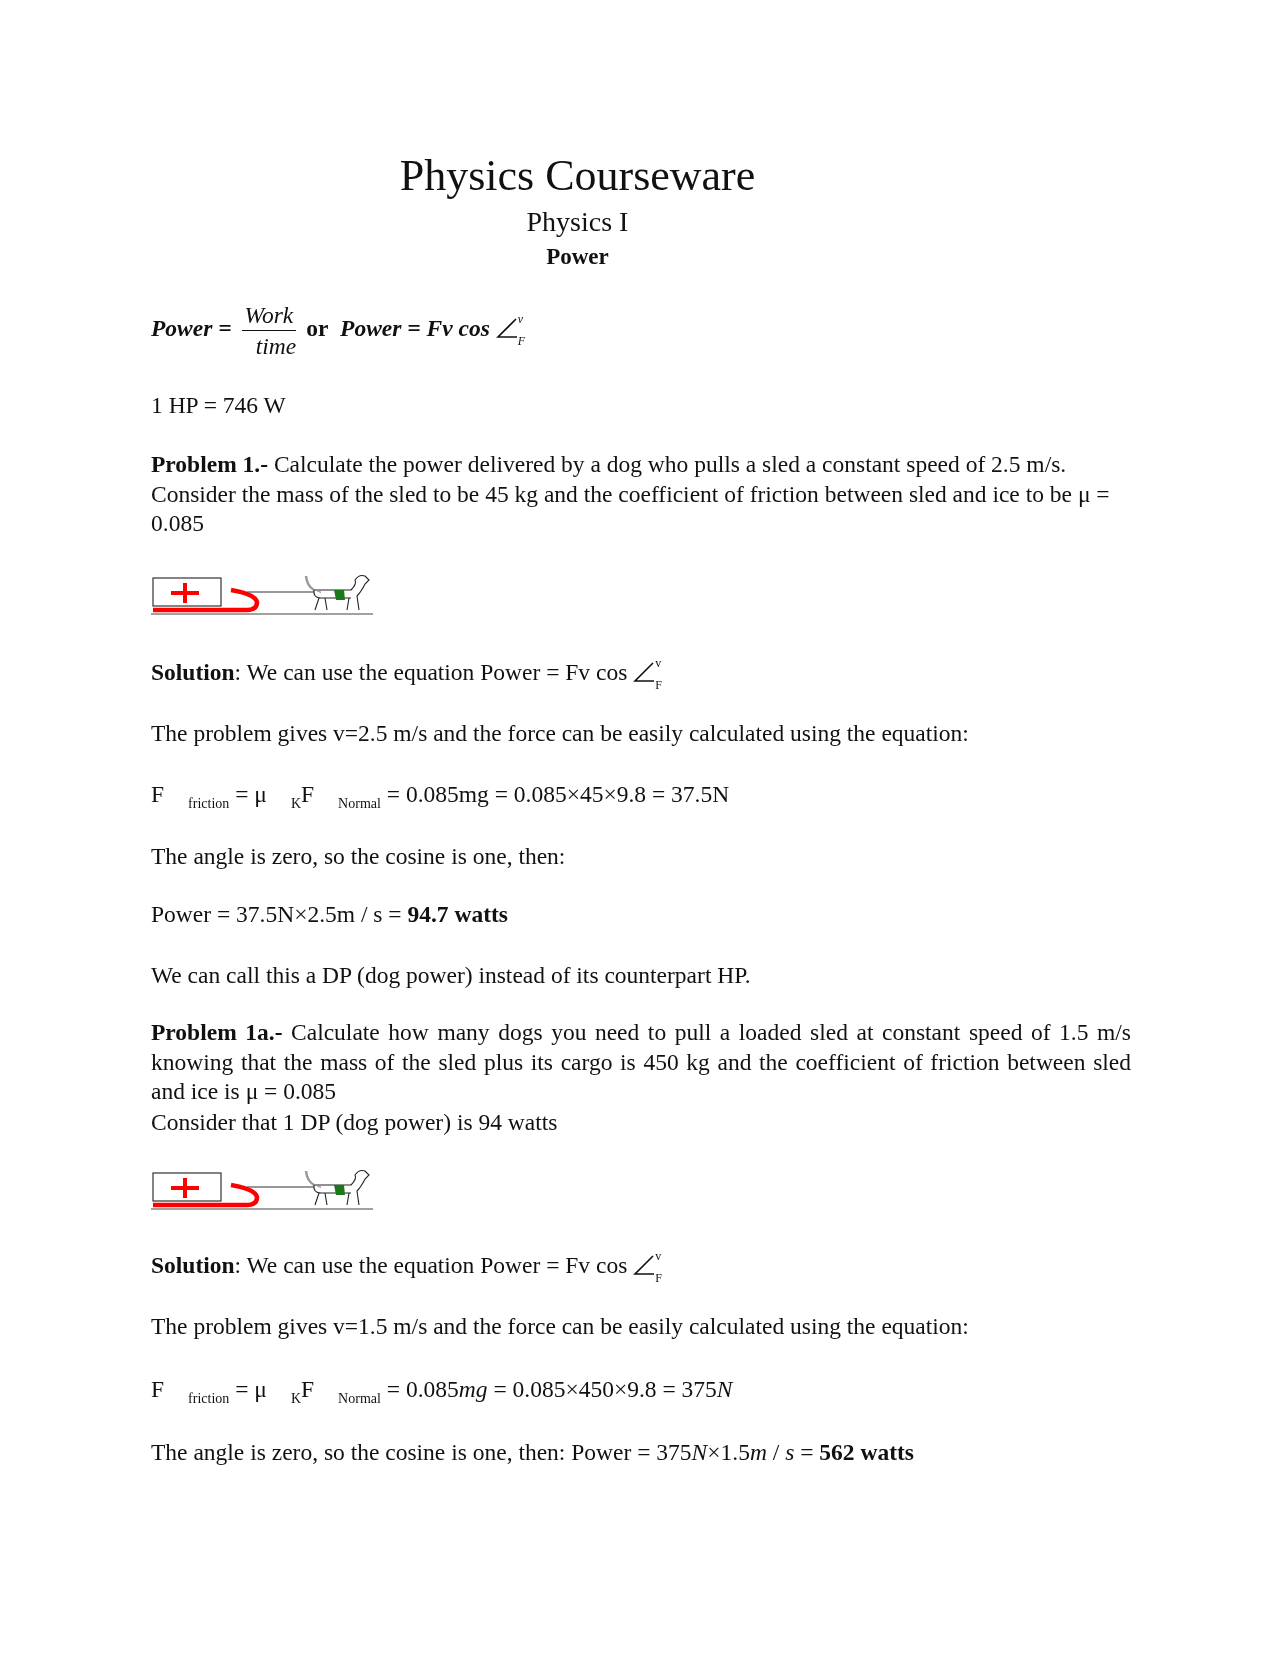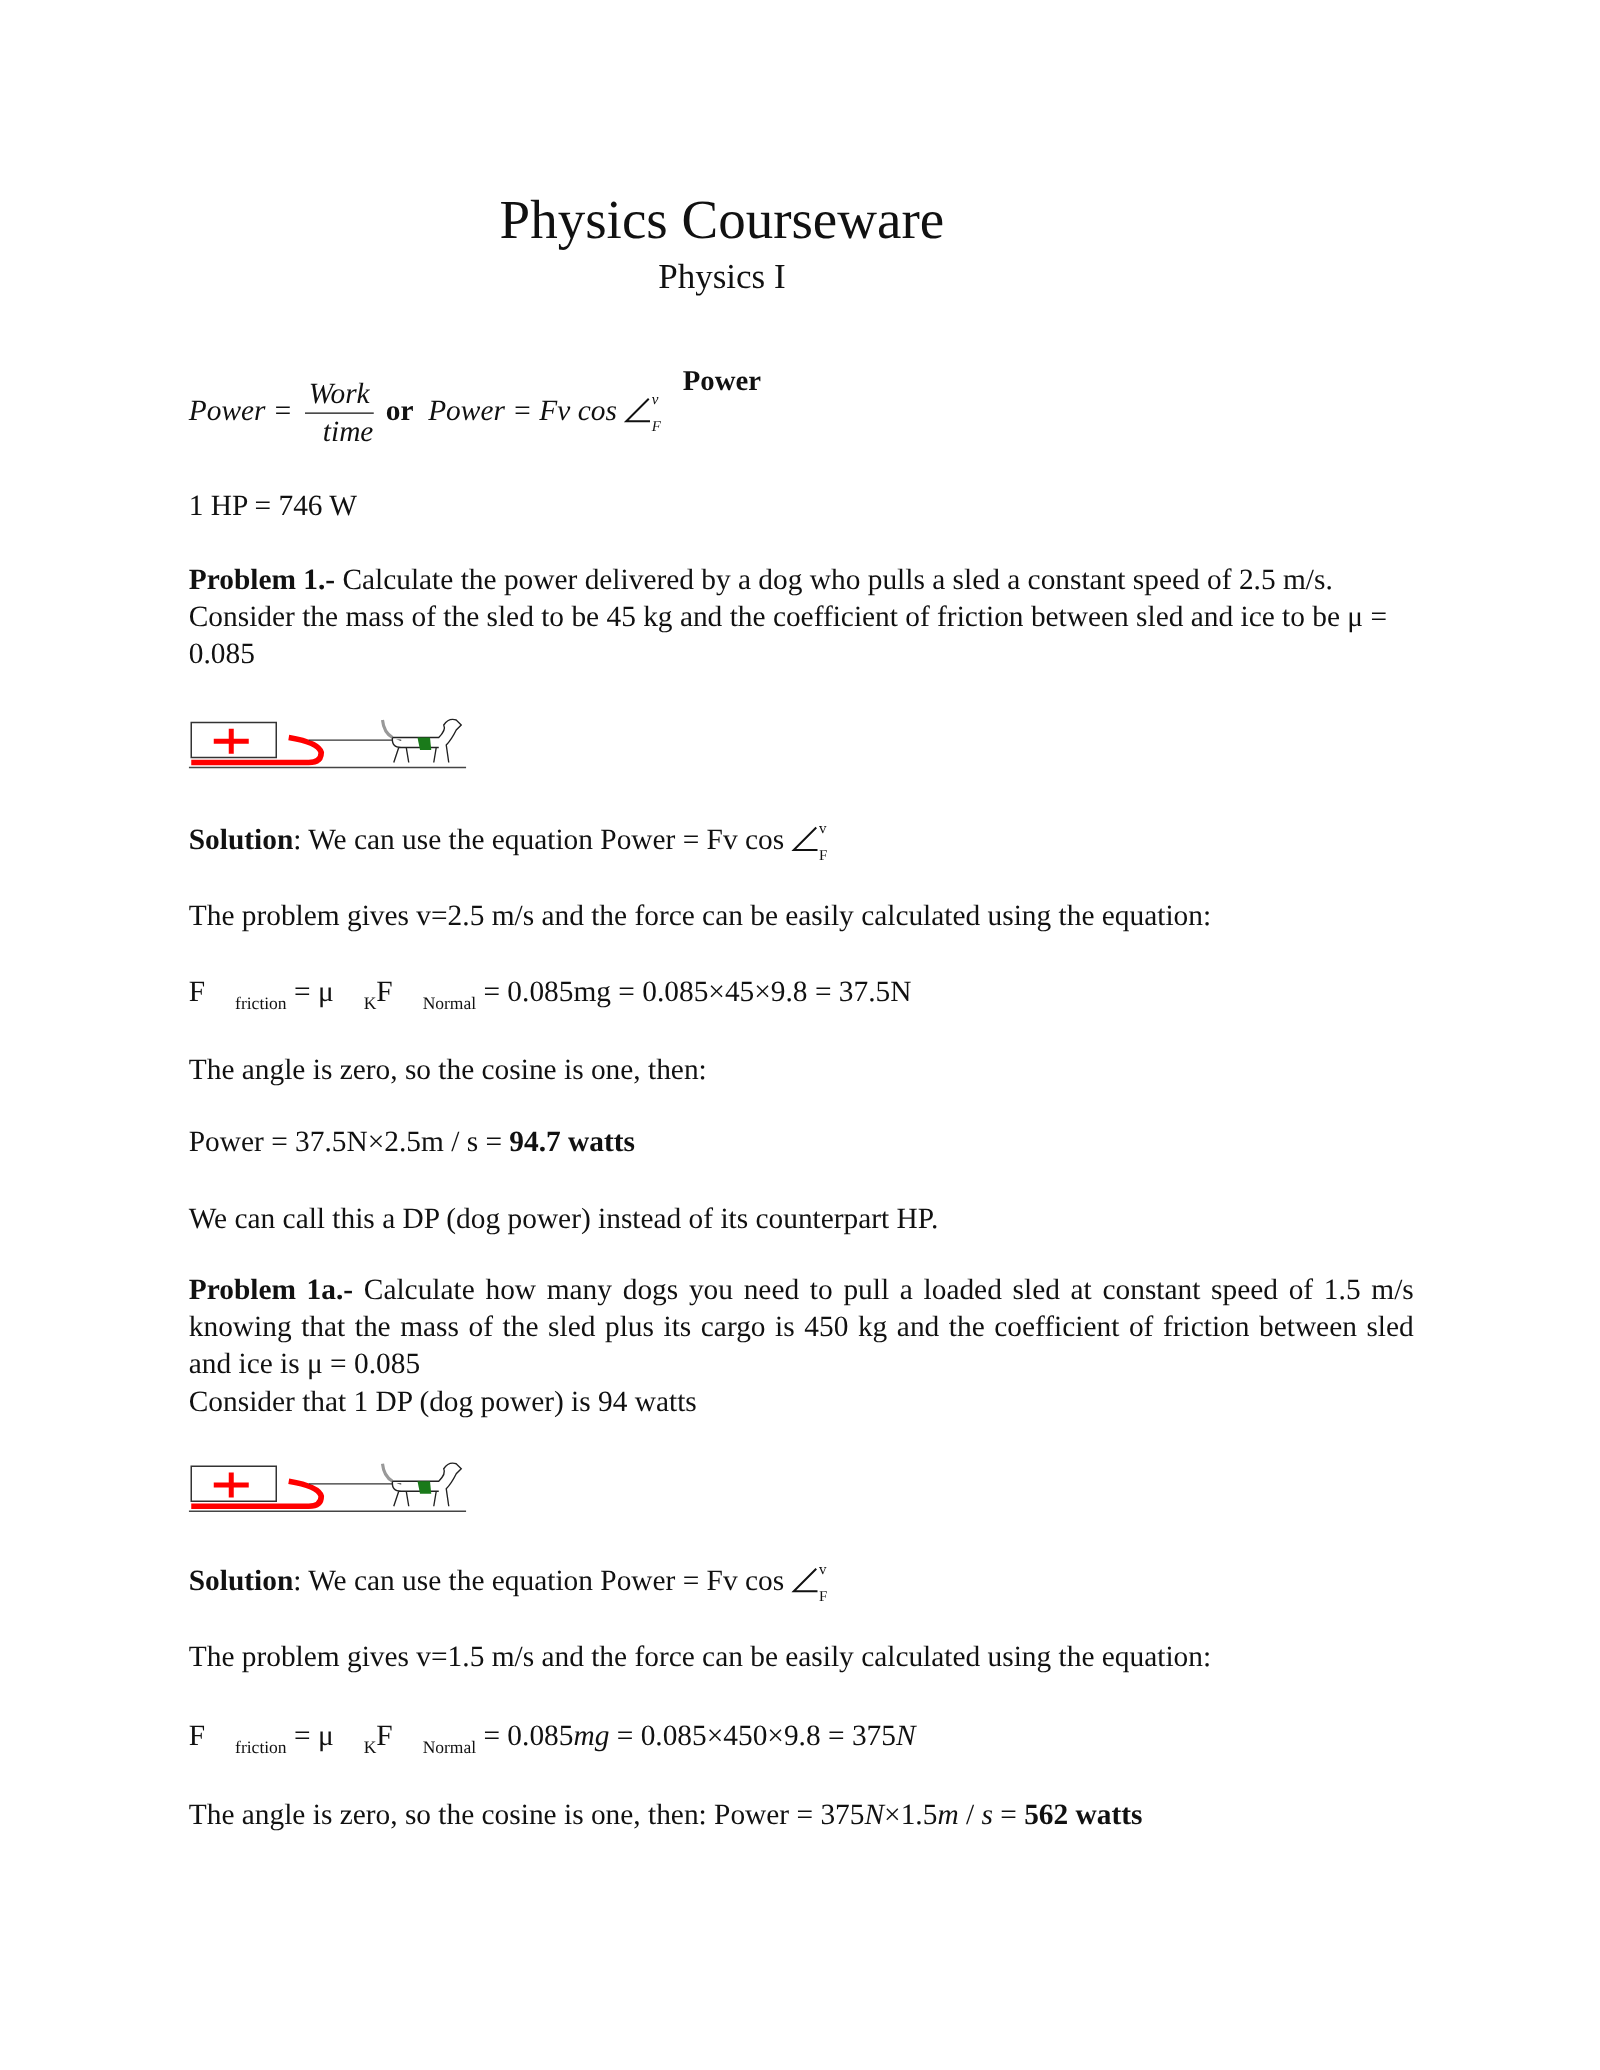--- a/index.html
+++ b/index.html
@@ -4,26 +4,26 @@
 <style>
   html, body { margin: 0; padding: 0; background: #ffffff; }
   body {
     width: 1280px; height: 1656px; position: relative; overflow: hidden;
     font-family: "Liberation Serif", "DejaVu Serif", serif; color: #111;
   }
   .abs { position: absolute; }
   .title { left: 0; width: 1155px; text-align: center; }
   .t1 { top: 150px; font-size: 44px; line-height: 52px; }
   .t2 { top: 203px; font-size: 28px; line-height: 38px; }
-  .t3 { top: 243px; font-size: 23px; line-height: 28px; font-weight: bold; margin-top: 48px; }
+  .t3 { top: 243px; font-size: 23px; line-height: 28px; font-weight: bold; }
   .line { left: 151px; font-size: 23.5px; line-height: 29px; white-space: nowrap; }
   .para { left: 151px; width: 980px; font-size: 23.5px; line-height: 29.5px; }
   .justify { text-align: justify; text-align-last: left; }
   b { font-weight: bold; }
-  i.v { font-style: italic; }
+  i.v { font-style: italic; font-weight: bold; }
   .frac { display: inline-block; vertical-align: middle; text-align: right; margin: 0 4px; }
   .frac .num { display: block; font-style: italic; border-bottom: 1.5px solid #111; padding: 0 3px; line-height: 30px; }
   .frac .den { display: block; font-style: italic; line-height: 30px; }
   .angle { position: relative; display: inline-block; width: 26px; height: 24px; vertical-align: -3px; }
   .angle .sup { position: absolute; left: 22px; top: -12px; font-size: 12px; }
   .angle .sub { position: absolute; left: 22px; top: 10px; font-size: 12px; }
   .sub2 { font-size: 14px; vertical-align: -6px; margin-left: 24px; }
   .sled { left: 151px; width: 222px; height: 56px; }
 </style>
 </head>

